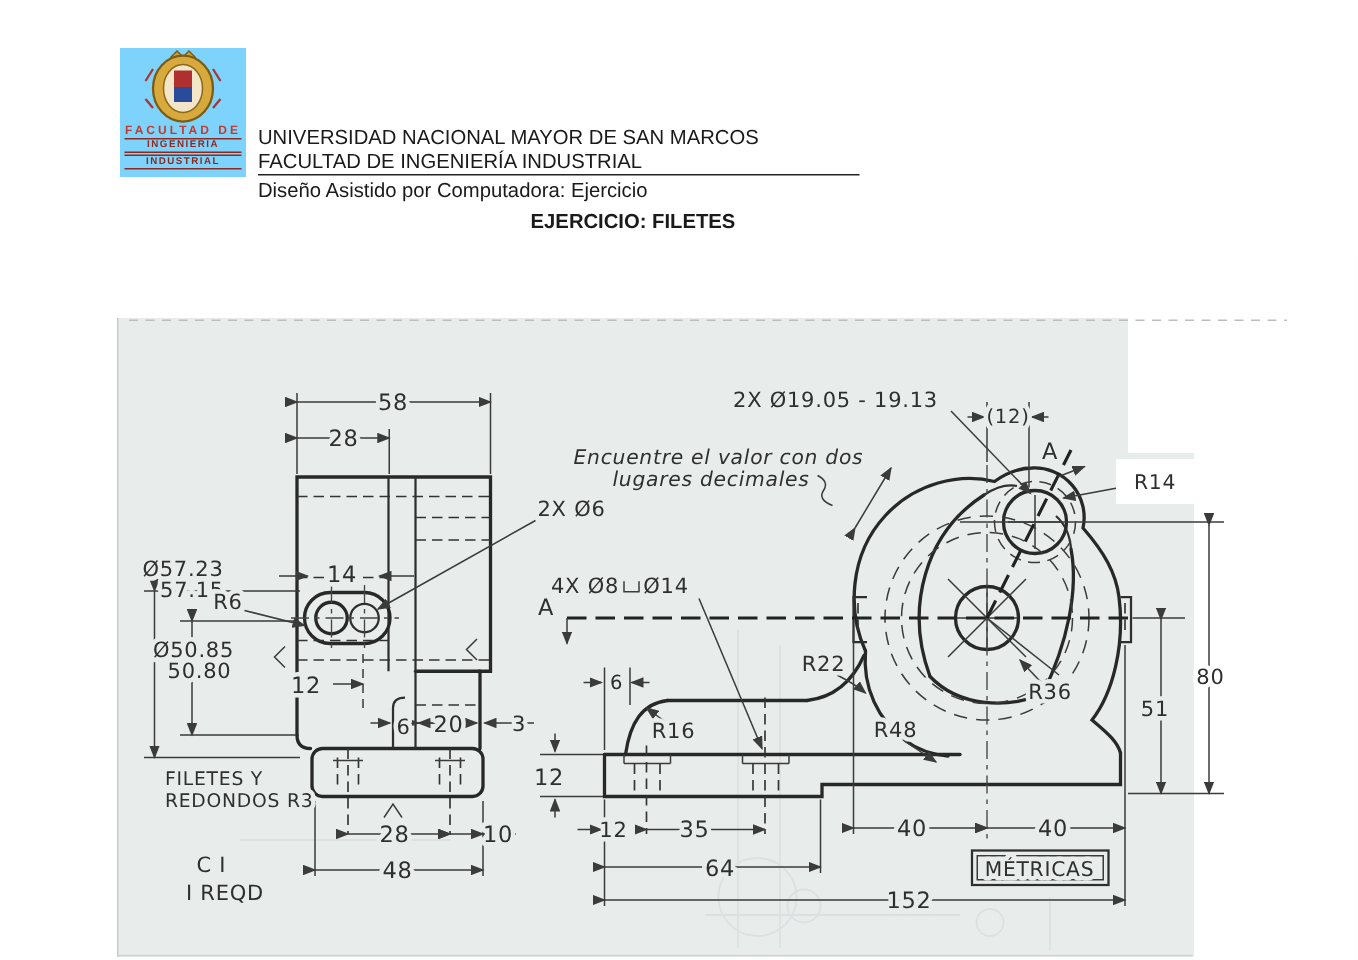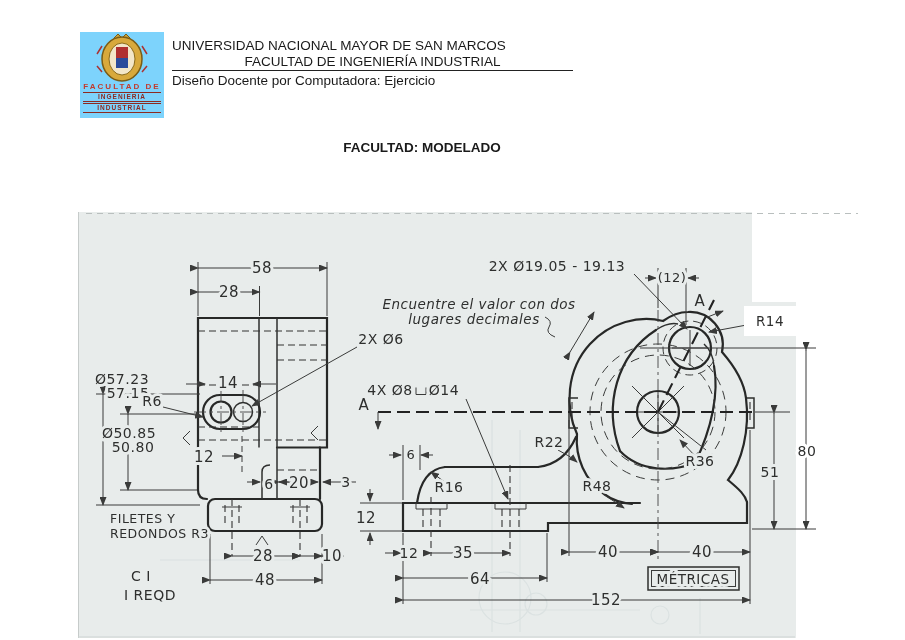--- a/index.html
+++ b/index.html
@@ -5,22 +5,22 @@
   html,body{margin:0;padding:0;background:#ffffff;}
   .page{position:relative;width:905px;height:640px;background:#ffffff;overflow:hidden;
         font-family:"Liberation Sans",sans-serif;color:#1a1a1a;}
   
   .logo{position:absolute;left:80px;top:32px;width:84px;height:86px;background:#7dd3fc;}
   .logo svg{display:block;margin:0 auto;}
   .logo-cap{color:#c23b2e;font-size:8px;font-weight:bold;letter-spacing:2px;text-align:center;line-height:9px;}
   .logo-row{color:#8d2a20;font-size:6.5px;font-weight:bold;letter-spacing:1px;text-align:center;
             border-top:1px solid #8d2a20;border-bottom:1px solid #8d2a20;line-height:8px;margin:1px 3px 0 3px;}
   .hdr{position:absolute;left:172px;top:38px;font-size:13.5px;line-height:15.5px;}
-  .hdr-uni{white-space:nowrap;}
-  .hdr-fac{white-space:nowrap;border-bottom:1.5px solid #222;width:401px;padding-bottom:1px;margin-bottom:2px;text-align:center;}
+  .hdr-uni{white-space:nowrap;margin-top:46px;}
+  .hdr-fac{white-space:nowrap;border-bottom:1.5px solid #222;width:401px;padding-bottom:1px;margin-bottom:2px;}
   .title{position:absolute;left:72px;top:140px;width:700px;text-align:center;font-weight:bold;font-size:13.5px;}
   .question{position:absolute;left:72px;top:166px;width:792px;font-size:13.2px;line-height:16px;text-align:justify;}
   
   svg#drawing-svg{position:absolute;left:78px;top:212px;font-family:"DejaVu Sans",sans-serif;}
   svg#drawing-svg text{letter-spacing:0.5px;}
   .thin{stroke:#3a3b3a;stroke-width:1;fill:none;}
   .med{stroke:#2e2f2e;stroke-width:1.5;fill:none;}
   .bold{stroke:#272827;stroke-width:2.2;fill:none;stroke-linecap:round;}
   .hid{stroke:#333;stroke-width:1.1;fill:none;stroke-dasharray:7 4;}
   .cen{stroke:#444;stroke-width:0.9;fill:none;stroke-dasharray:12 4 3 4;}
@@ -43,24 +43,24 @@
       <path d="M22,14 l-5,8 M62,14 l5,8 M22,40 l-5,-6 M62,40 l5,-6" stroke="#a33" stroke-width="1.5"></path>
     </svg>
     <div class="logo-cap">FACULTAD DE</div>
     <div class="logo-row">INGENIERIA</div>
     <div class="logo-row">INDUSTRIAL</div>
   </div>
 
   <div class="hdr">
     <div class="hdr-uni">UNIVERSIDAD NACIONAL MAYOR DE SAN MARCOS</div>
     <div class="hdr-fac">FACULTAD DE INGENIERÍA INDUSTRIAL</div>
-    <div class="hdr-course">Diseño Docente por Computadora: Ejercicio</div>
+    <div class="hdr-course">Diseño Asistido por Computadora: Ejercicio</div>
   </div>
 
-  <div class="title">FACULTAD: MODELADO</div>
+  <div class="title">EJERCICIO: FILETES</div>
 
   <svg id="drawing-svg" width="784" height="428" viewBox="78 212 784 428">
     <defs>
       <marker id="ah" orient="auto" markerWidth="9" markerHeight="7" refX="8" refY="3.5">
         <path d="M0,0 L9,3.5 L0,7 z" fill="#3a3b3a"></path>
       </marker>
     </defs>
 
     <rect x="78" y="212" width="718" height="426" fill="#e8eceb"></rect>
     <rect x="752" y="212" width="110" height="90" fill="#ffffff"></rect>

